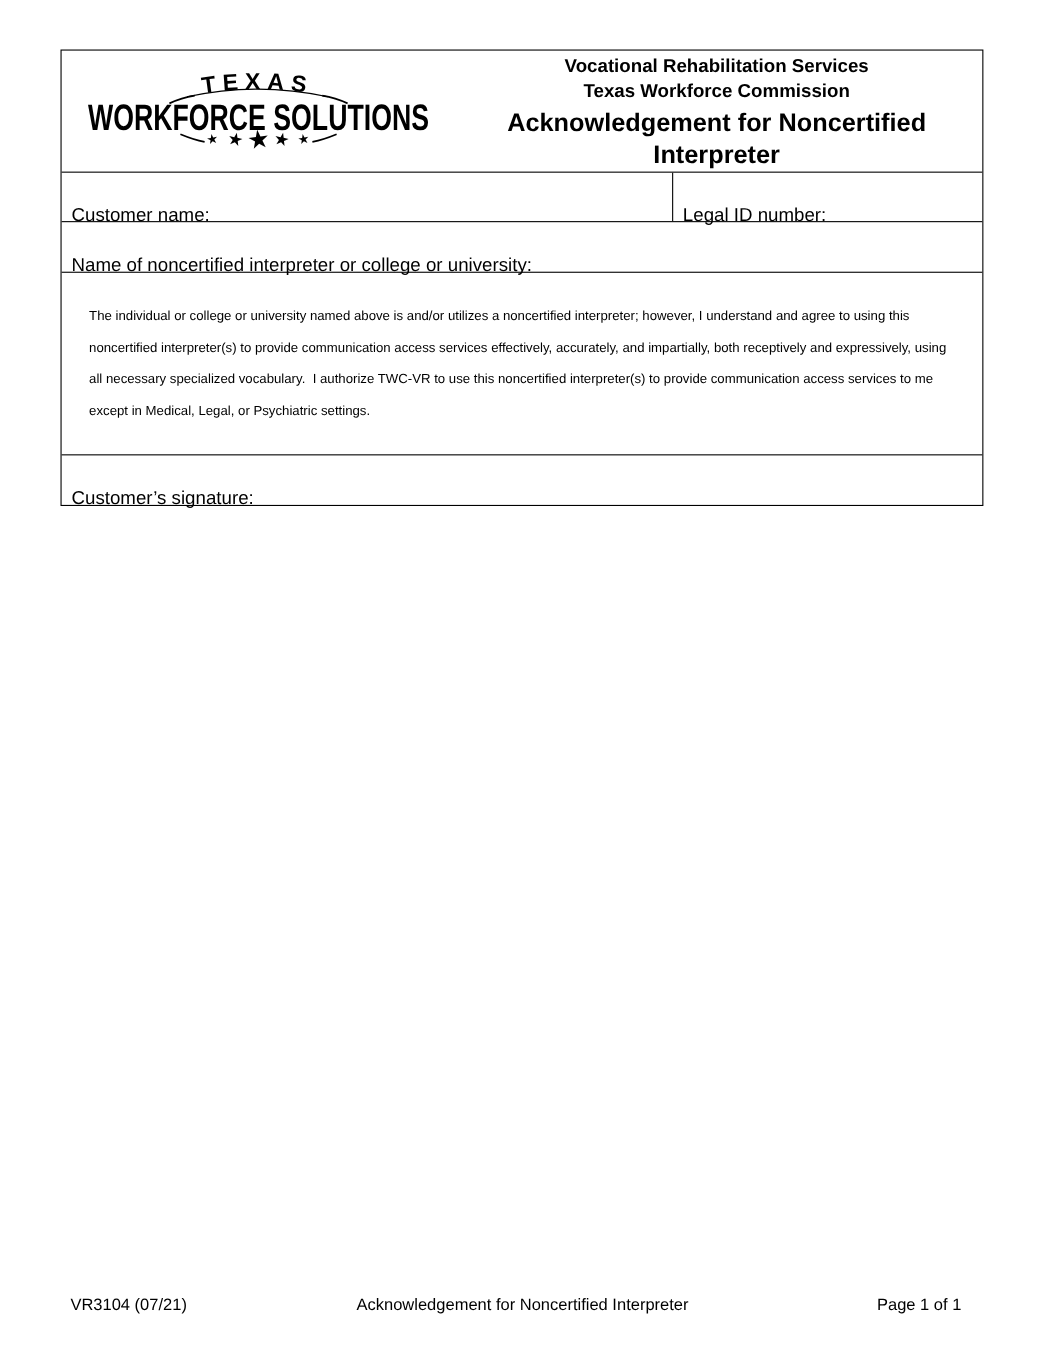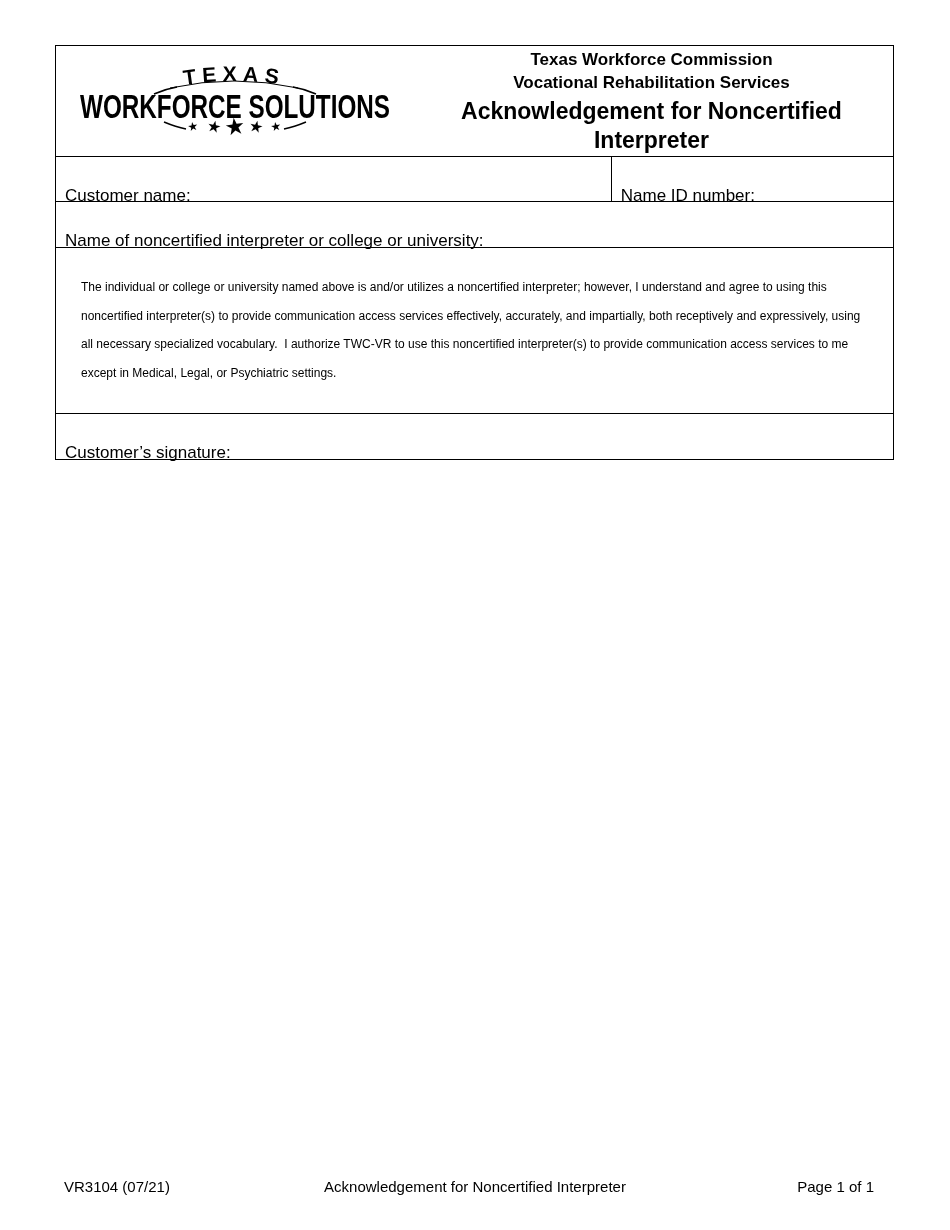--- a/index.html
+++ b/index.html
@@ -157,33 +157,33 @@
           <path d="M204 68 Q214 66 226 61" stroke-width="1.5"></path>
 
           <text x="113" y="69.5" text-anchor="middle" font-size="12" font-family="DejaVu Sans, sans-serif" transform="rotate(-10 113 66)">★</text>
           <text x="134" y="71" text-anchor="middle" font-size="16" font-family="DejaVu Sans, sans-serif" transform="rotate(12 134 66)">★</text>
           <text x="155" y="73.5" text-anchor="middle" font-size="23" font-family="DejaVu Sans, sans-serif" transform="rotate(-8 155 66)">★</text>
           <text x="176" y="71" text-anchor="middle" font-size="16" font-family="DejaVu Sans, sans-serif" transform="rotate(12 176 66)">★</text>
           <text x="196" y="69.5" text-anchor="middle" font-size="12" font-family="DejaVu Sans, sans-serif" transform="rotate(-10 196 66)">★</text>
         </svg>
       </div>
       <div class="title-wrap">
+        <div class="agency-line">Vocational Rehabilitation Services</div>
         <div class="agency-line">Texas Workforce Commission</div>
-        <div class="agency-line">Vocational Rehabilitation Services</div>
         <div class="form-title">Acknowledgement for Noncertified Interpreter</div>
       </div>
     </div>
 
     <div class="row fields-row">
       <div class="cell cell-customer">
         <span class="label">Customer name:</span>
         <span class="field-value"></span>
       </div>
       <div class="cell cell-case">
-        <span class="label">Name ID number:</span>
+        <span class="label">Legal ID number:</span>
         <span class="field-value"></span>
       </div>
     </div>
 
     <div class="row row-interpreter">
       <span class="label">Name of noncertified interpreter or college or university:</span>
       <span class="field-value"></span>
     </div>
 
     <div class="row row-ack">

